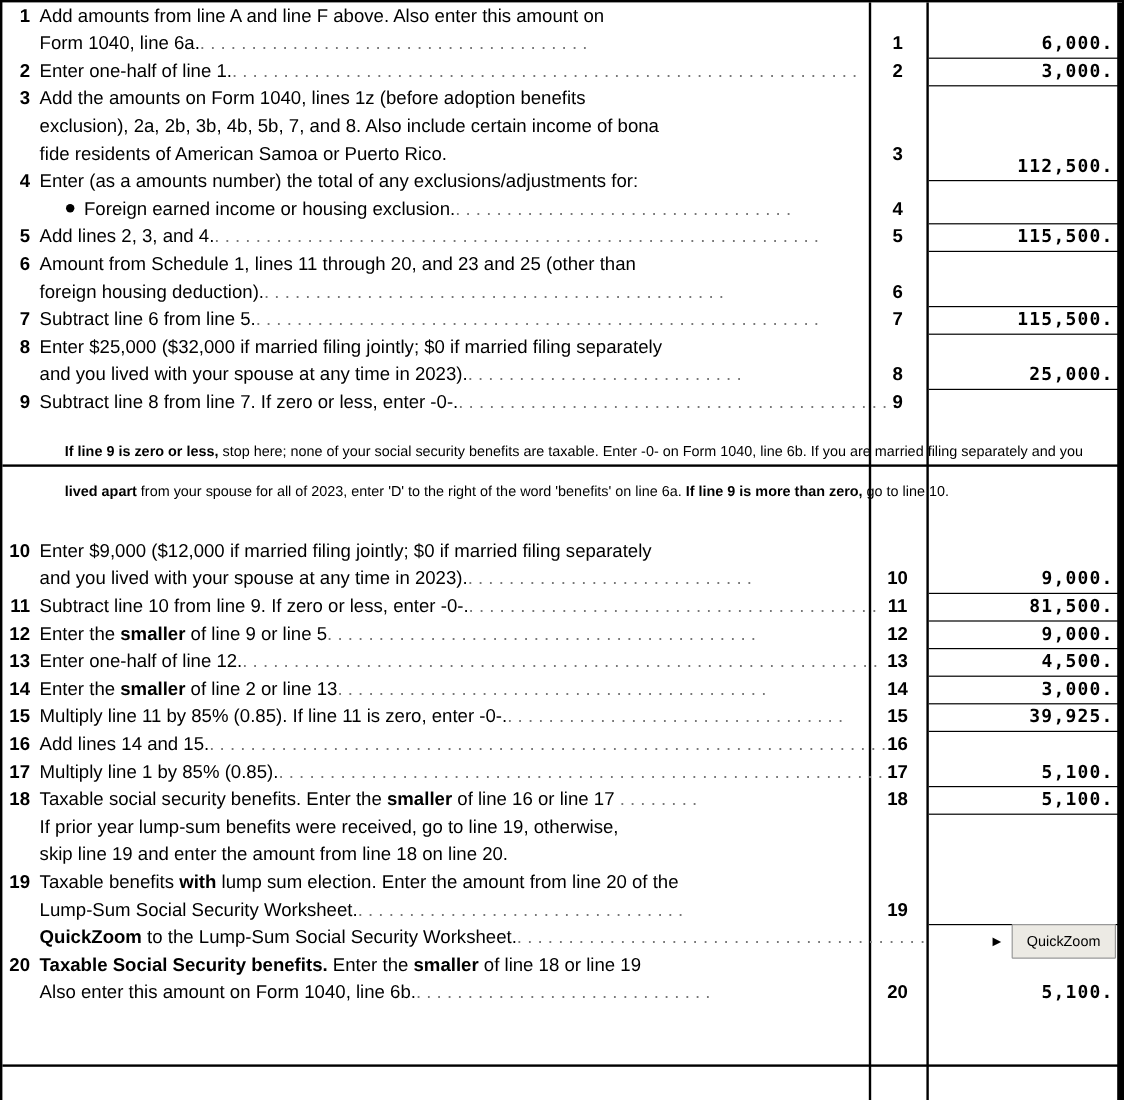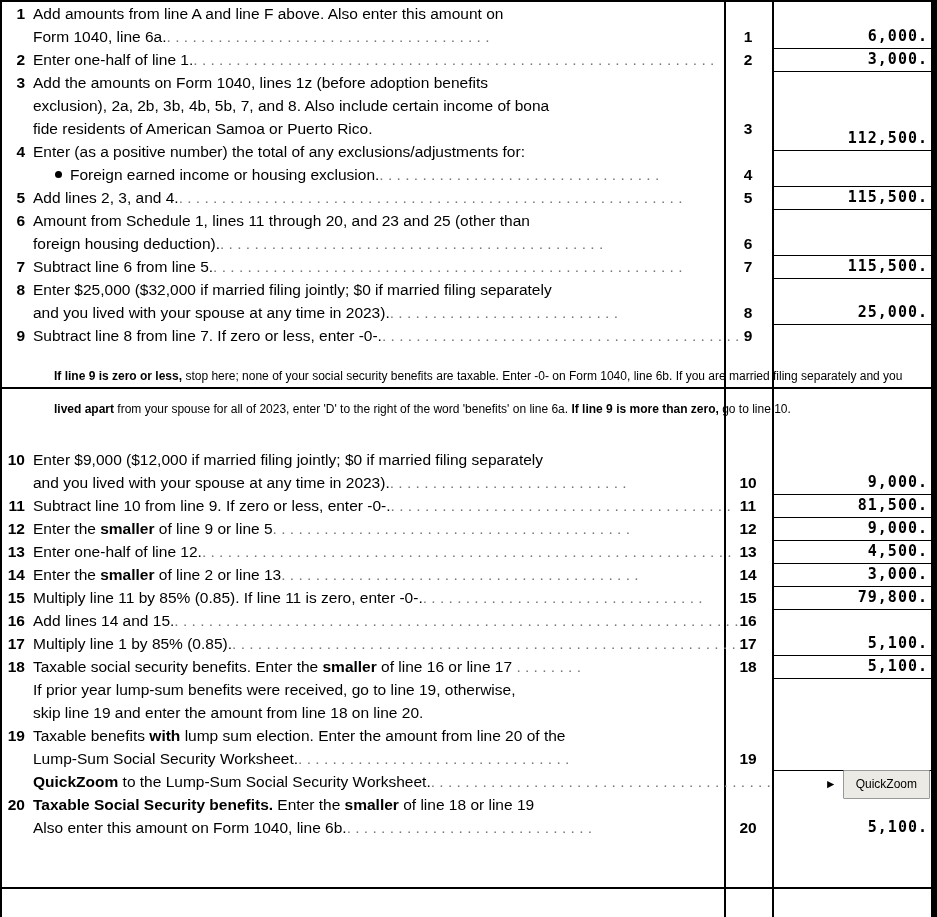--- a/index.html
+++ b/index.html
@@ -170,21 +170,21 @@
         <span>exclusion), 2a, 2b, 3b, 4b, 5b, 7, and 8. Also include certain income of bona</span><br>
         <span>fide residents of American Samoa or Puerto Rico.</span>
       </div>
       <div class="rnum" style="top:46px">3</div>
       <div class="amt under" style="top:56px">112,500.</div>
     </div>
 
     <div class="row">
       <div class="num">4</div>
       <div class="txt wrap">
-        <span>Enter (as a positive number) the total of any exclusions/adjustments for:</span><br>
+        <span>Enter (as a amounts number) the total of any exclusions/adjustments for:</span><br>
         <span class="bullet"></span><span>Foreign earned income or housing exclusion.</span><span class="dots">. . . . . . . . . . . . . . . . . . . . . . . . . . . . . . . . .</span>
       </div>
       <div class="rnum" style="top:23px">4</div>
       <div class="amt under" style="top:23px">&nbsp;</div>
     </div>
 
     <div class="row">
       <div class="num">5</div>
       <div class="txt">
         <span>Add lines 2, 3, and 4.</span><span class="dots">. . . . . . . . . . . . . . . . . . . . . . . . . . . . . . . . . . . . . . . . . . . . . . . . . . . . . . . . . . .</span>
@@ -285,21 +285,21 @@
       <div class="rnum" style="top:0">14</div>
       <div class="amt under" style="top:0">3,000.</div>
     </div>
 
     <div class="row">
       <div class="num">15</div>
       <div class="txt">
         <span>Multiply line 11 by 85% (0.85).  If line 11 is zero, enter -0-.</span><span class="dots">. . . . . . . . . . . . . . . . . . . . . . . . . . . . . . . . .</span>
       </div>
       <div class="rnum" style="top:0">15</div>
-      <div class="amt under" style="top:0">79,800.</div>
+      <div class="amt under" style="top:0">39,925.</div>
     </div>
 
     <div class="row">
       <div class="num">16</div>
       <div class="txt">
         <span>Add lines 14 and 15.</span><span class="dots">. . . . . . . . . . . . . . . . . . . . . . . . . . . . . . . . . . . . . . . . . . . . . . . . . . . . . . . . . . . . . . . . . .</span>
       </div>
       <div class="rnum" style="top:0">16</div>
     </div>
 

